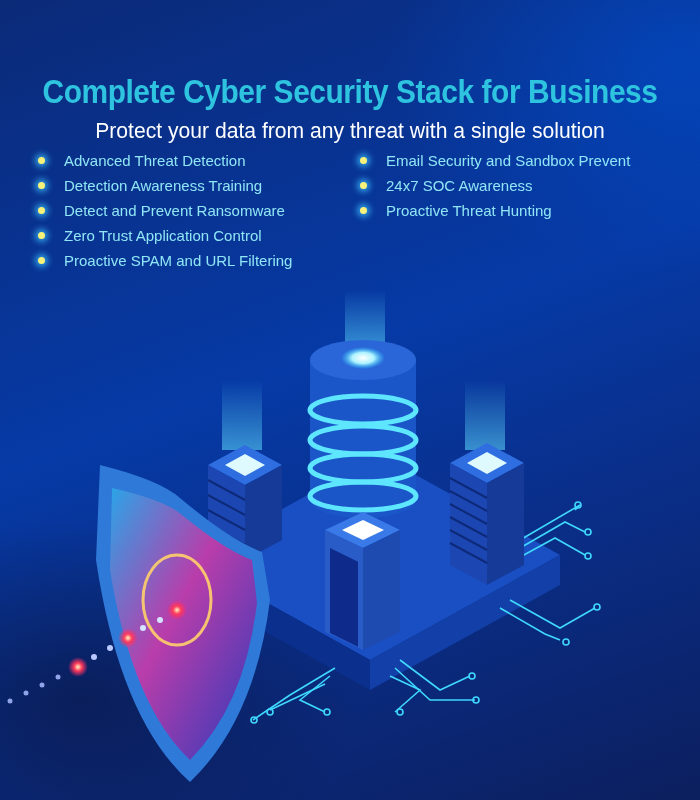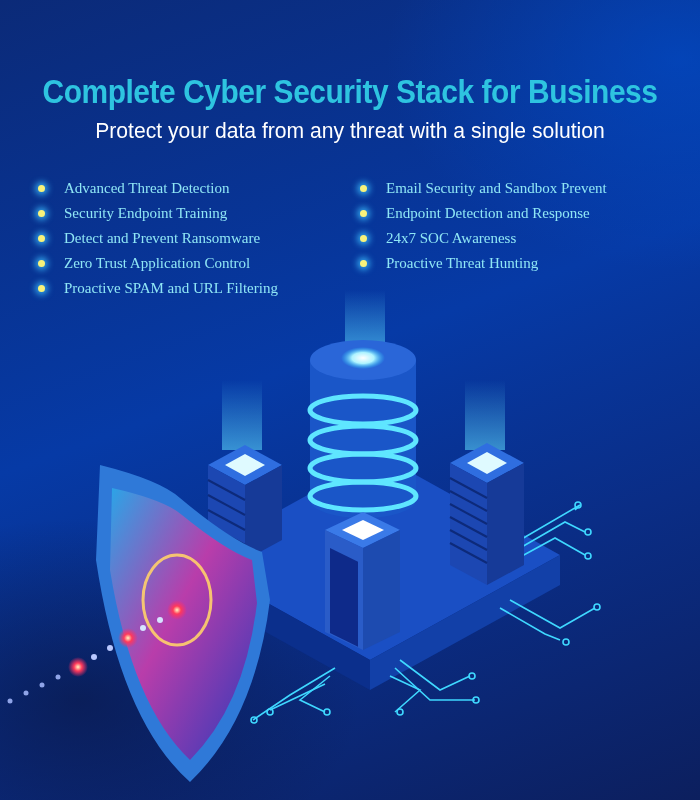--- a/index.html
+++ b/index.html
@@ -7,21 +7,21 @@
     font-family:"Liberation Sans", sans-serif;
     background: linear-gradient(160deg, #0b2a78 0%, #063aa6 45%, #0a2d86 70%, #0c1f5e 100%); }
   .bg-glow { position:absolute; inset:0;
     background: radial-gradient(ellipse 420px 300px at 680px 60px, rgba(0,80,210,0.55), transparent 70%),
                 radial-gradient(ellipse 400px 260px at 80px 700px, rgba(10,20,60,0.6), transparent 70%); }
   .title { position:absolute; top:72px; left:0; width:700px; text-align:center;
     font-size:34px; font-weight:bold; color:#2ec4e0; letter-spacing:-0.5px;
     font-family:"Liberation Sans", sans-serif; transform:scaleX(0.88); }
   .subtitle { position:absolute; top:118px; left:0; width:700px; text-align:center;
     font-size:22px; color:#ffffff; transform:scaleX(0.96); }
-  .features { position:absolute; top:176px;font-family:Liberation Serif, serif; }
+  .features { position:absolute; top:148px; }
   .features.left { left:38px; }
   .features.right { left:360px; }
   .feature { height:25px; display:flex; align-items:center; font-size:15px; color:#8fe6f5; }
   .bullet { width:7px; height:7px; border-radius:50%; background:#f8f27a; margin-right:19px;
     box-shadow:0 0 6px 3px rgba(60,190,255,0.8); }
   svg.art { position:absolute; left:0; top:280px; }
 </style>
 </head>
 <body>
 
@@ -30,44 +30,40 @@
 <div class="title">Complete Cyber Security Stack for Business</div>
 <div class="subtitle">Protect your data from any threat with a single solution</div>
 
 <div class="features left">
   <div class="feature">
       <span class="bullet"></span>
       <span>Advanced Threat Detection</span>
     </div>
   <div class="feature">
       <span class="bullet"></span>
-      <span>Security Endpoint Training</span>
+      <span>Detection Awareness Training</span>
     </div>
   <div class="feature">
       <span class="bullet"></span>
       <span>Detect and Prevent Ransomware</span>
     </div>
   <div class="feature">
       <span class="bullet"></span>
       <span>Zero Trust Application Control</span>
     </div>
   <div class="feature">
       <span class="bullet"></span>
       <span>Proactive SPAM and URL Filtering</span>
     </div>
 </div>
 
 <div class="features right">
   <div class="feature">
       <span class="bullet"></span>
       <span>Email Security and Sandbox Prevent</span>
-    </div>
-  <div class="feature">
-      <span class="bullet"></span>
-      <span>Endpoint Detection and Response</span>
     </div>
   <div class="feature">
       <span class="bullet"></span>
       <span>24x7 SOC Awareness</span>
     </div>
   <div class="feature">
       <span class="bullet"></span>
       <span>Proactive Threat Hunting</span>
     </div>
 </div>

